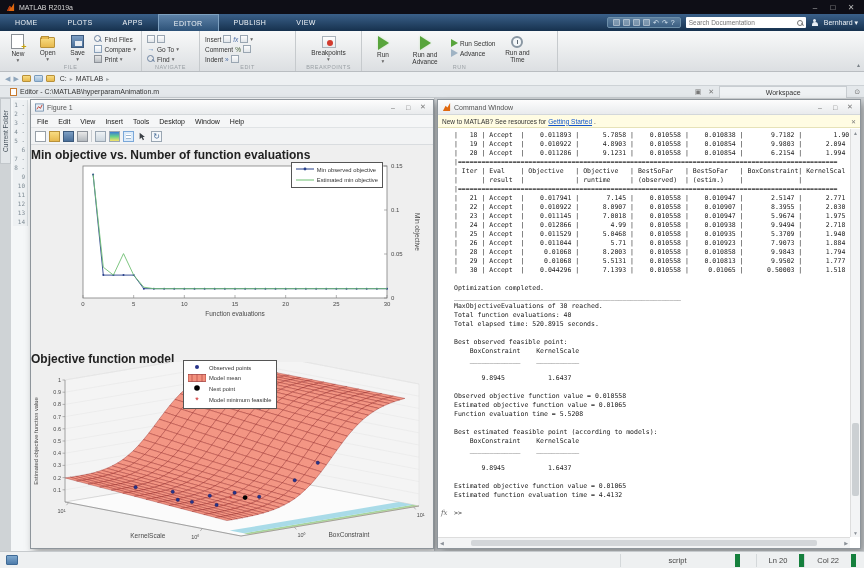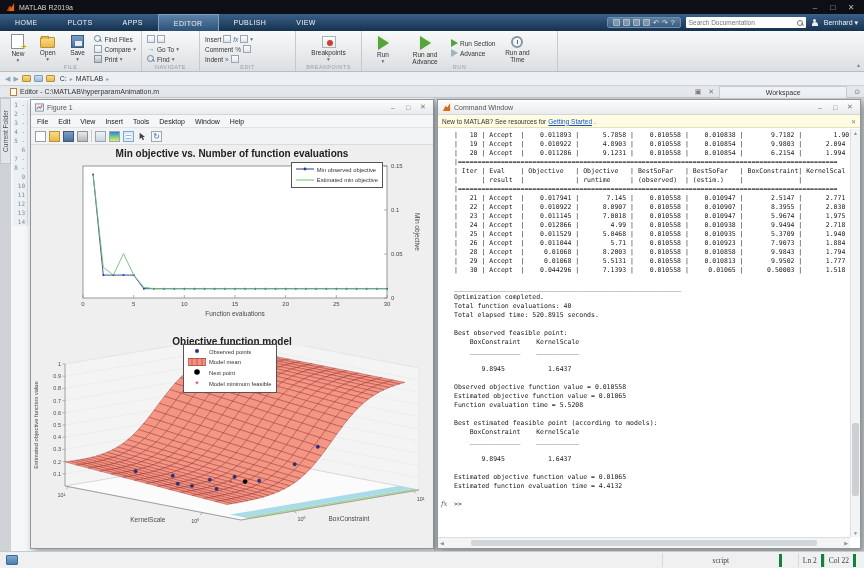--- a/index.html
+++ b/index.html
@@ -120,22 +120,22 @@
   .fti-print { background:linear-gradient(#e8e8e8,#b4b9be); border:1px solid #8d9299; }
   .fti-sep { width:1px; height:12px; background:#c9cdd1; }
   .fti-link { background:linear-gradient(#eef2f5,#ccd6de); border:1px solid #9aa6b2; }
   .fti-colorbar { background:linear-gradient(#3a7bd5,#67d08a,#f7e36a); border:1px solid #9aa6b2; }
   .fti-legend { background:#dcebf9; border:1px solid #7aa7d8; }
   .fti-legend::after { content:""; position:absolute; left:2px; top:2px; right:2px; bottom:2px; background:
      repeating-linear-gradient(#fff 0 1px, #9db8d2 1px 2px, #fff 2px 3px); }
   .fti-rotate { font-size:8px; line-height:9px; color:#4a6f99; text-align:center; border:1px solid #9aa6b2; background:#f4f7fa; }
   .fig-canvas { position:absolute; left:0; top:46px; width:402px; height:402px; background:#efefef; }
   .plot1 { position:absolute; left:0; top:0; width:402px; height:194px; }
-  .plot2 { position:absolute; left:0; top:188px; width:402px; height:206px; }
-  .plot-title { position:absolute; top:2px; width:100%; text-align:center; font-size:10px; font-weight:bold; color:#222; }
+  .plot2 { position:absolute; left:0; top:204px; width:402px; height:206px; }
+  .plot-title { position:absolute; top:2px; width:100%; text-align:left; font-size:12px; font-weight:bold; color:#222; }
   #plot1-svg { position:absolute; left:0; top:12px; }
   #plot2-svg { position:absolute; left:0; top:12px; }
   svg text { font-family:"Liberation Sans", sans-serif; }
   .legend { position:absolute; background:#fff; border:1px solid #555; padding:2px 4px;
             display:flex; flex-direction:column; gap:1.5px; }
   .lg-row { display:flex; align-items:center; gap:3px; font-size:5.8px; color:#333; white-space:nowrap; }
   .legend1 { right:50px; top:16px; }
   .legend2 { left:152px; top:10px; }
 
   
@@ -159,22 +159,22 @@
                 display:flex; align-items:center; justify-content:space-between; padding:0 2px; }
   .cw-hscroll .thumb { position:absolute; left:8%; width:84%; top:2px; bottom:2px; background:#d3d6d9; border-radius:2px; }
   .sarrow { font-size:5px; color:#8a9097; z-index:2; }
 
   
   .statusbar { position:absolute; left:0; top:551px; width:864px; height:17px; background:#eef0f1;
                border-top:1px solid #c6cacd; display:flex; align-items:center; font-size:7.5px; color:#444; }
   .sb-icon { width:12px; height:10px; background:linear-gradient(#7fa9cf,#4e7cab); border:1px solid #3f6a96;
              border-radius:1px; margin-left:6px; }
   .sb-spacer { flex:1; }
-  .sb-cell { height:13px; display:flex; align-items:center; justify-content:center; padding:0 4px;
-             border-left:1px solid #d4d8da; border-right:3px solid #15803d;font-family:Liberation Serif, serif; }
+  .sb-cell { height:13px; display:flex; align-items:center; justify-content:center; padding:0 12px;
+             border-left:1px solid #d4d8da; border-right:5px solid #15803d; }
   .sb-end { width:8px; }
 </style>
 </head>
 <body>
 
 <div id="app">
 
   <div class="titlebar">
     <svg class="mat-logo" viewBox="0 0 10 10">
       <polygon points="1,9 4,3 6,5 9,0 9,9" fill="#e0690f"></polygon>
@@ -1099,22 +1099,23 @@
           <div class="cmdline">|   21 | Accept  |    0.017941 |       7.145 |    0.010558 |    0.010947 |       2.5147 |      2.771</div>
           <div class="cmdline">|   22 | Accept  |    0.010922 |      8.0907 |    0.010558 |    0.010907 |       8.3955 |      2.030</div>
           <div class="cmdline">|   23 | Accept  |    0.011145 |      7.0018 |    0.010558 |    0.010947 |       5.9674 |      1.975</div>
           <div class="cmdline">|   24 | Accept  |    0.012866 |        4.99 |    0.010558 |    0.010938 |       9.9494 |      2.718</div>
           <div class="cmdline">|   25 | Accept  |    0.011529 |      5.0468 |    0.010558 |    0.010935 |       5.3709 |      1.940</div>
           <div class="cmdline">|   26 | Accept  |    0.011044 |        5.71 |    0.010558 |    0.010923 |       7.9073 |      1.884</div>
           <div class="cmdline">|   28 | Accept  |     0.01068 |      8.2003 |    0.010558 |    0.010858 |       9.9843 |      1.794</div>
           <div class="cmdline">|   29 | Accept  |     0.01068 |      5.5131 |    0.010558 |    0.010813 |       9.9502 |      1.777</div>
           <div class="cmdline">|   30 | Accept  |    0.044296 |      7.1393 |    0.010558 |     0.01065 |      0.50003 |      1.518</div>
           <div class="cmdline"> </div>
+          <div class="cmdline">Optimization completed.</div>
           <div class="cmdline">__________________________________________________________</div>
-          <div class="cmdline">Optimization completed.</div>
+          <div class="cmdline">MaxObjectiveEvaluations of 30 reached.</div>
           <div class="cmdline">Total function evaluations: 40</div>
           <div class="cmdline">Total elapsed time: 520.8915 seconds.</div>
           <div class="cmdline"> </div>
           <div class="cmdline">Best observed feasible point:</div>
           <div class="cmdline">    BoxConstraint    KernelScale</div>
           <div class="cmdline">    _____________    ___________</div>
           <div class="cmdline"> </div>
           <div class="cmdline">       9.8945           1.6437</div>
           <div class="cmdline"> </div>
           <div class="cmdline">Observed objective function value = 0.010558</div>
@@ -1143,17 +1144,17 @@
         <span class="sarrow">▶</span>
       </div>
     </div>
   </div>
 
   <div class="statusbar">
     <span class="sb-icon"></span>
     <span class="sb-spacer"></span>
     <span class="sb-cell" style="width:120px">script</span>
     <span style="width:16px"></span>
-    <span class="sb-cell">Ln 2</span>
+    <span class="sb-cell">Ln 20</span>
     <span class="sb-cell">Col 22</span>
     <span class="sb-end"></span>
   </div>
 </div>
 
 </body></html>

